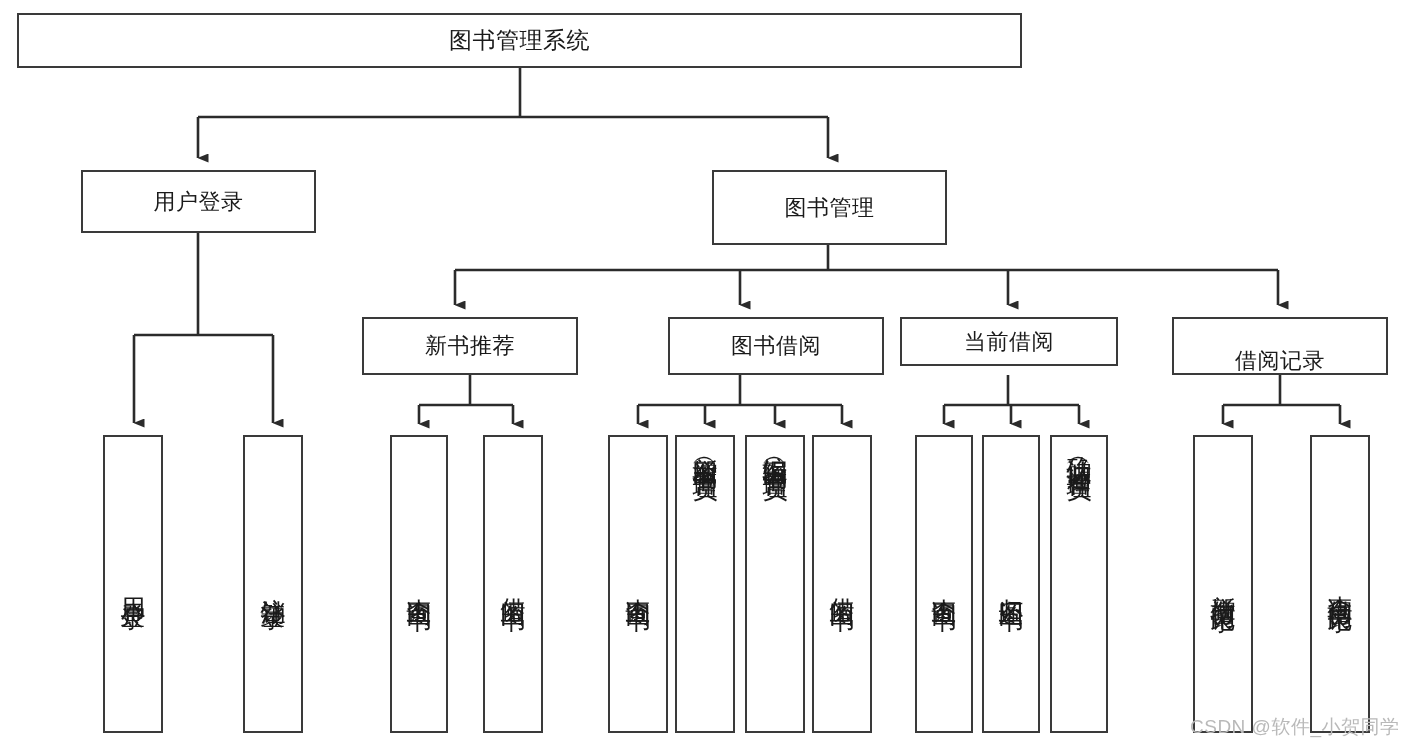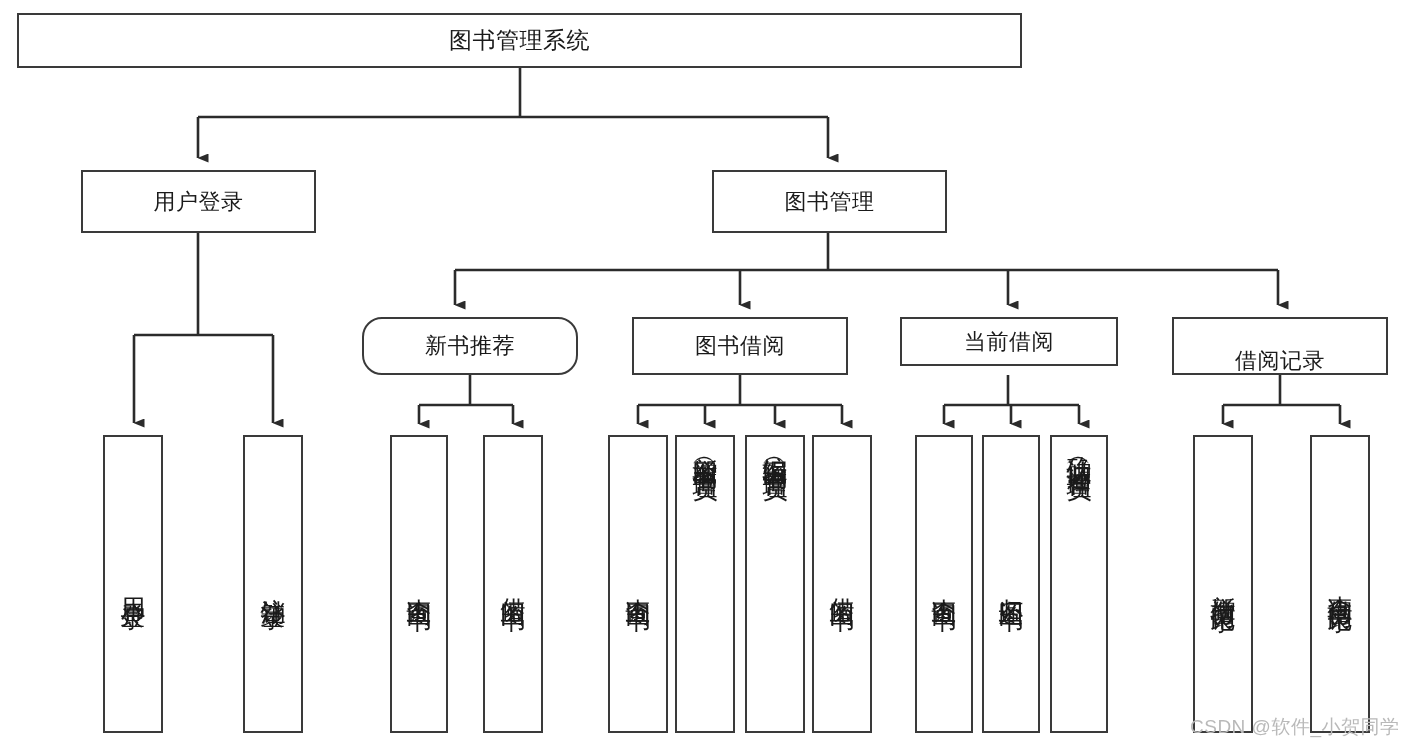--- a/index.html
+++ b/index.html
@@ -128,28 +128,28 @@
     </g>
   </svg>
 
   <div class="node root" style="left: 17px; top: 13px; width: 1005px; height: 55px;">
     <span class="node-label">图书管理系统</span>
   </div>
 
   <div class="node lvl1" style="left: 81px; top: 170px; width: 235px; height: 63px;">
     <span class="node-label">用户登录</span>
   </div>
-  <div class="node lvl1" style="left: 712px; top: 170px; width: 235px; height: 63px;">
+  <div class="node lvl1" style="left: 712px; top: 170px; width: 235px; height: 75px;">
     <span class="node-label">图书管理</span>
   </div>
 
-  <div class="node lvl2" style="left: 362px; top: 317px; width: 216px; height: 58px; border-radius: 20px;">
+  <div class="node lvl2" style="left: 362px; top: 317px; width: 216px; height: 58px;">
     <span class="node-label">新书推荐</span>
   </div>
-  <div class="node lvl2" style="left: 632px; top: 317px; width: 216px; height: 58px;">
+  <div class="node lvl2" style="left: 668px; top: 317px; width: 216px; height: 58px;">
     <span class="node-label">图书借阅</span>
   </div>
   <div class="node lvl2" style="left: 900px; top: 317px; width: 218px; height: 49px;">
     <span class="node-label">当前借阅</span>
   </div>
   <div class="node lvl2" style="left: 1172px; top: 317px; width: 216px; height: 58px; align-items: flex-end;">
     <span class="node-label">借阅记录</span>
   </div>
 
   <div class="node leaf center-text" style="left: 103px; top: 435px; width: 60px; height: 298px;">

